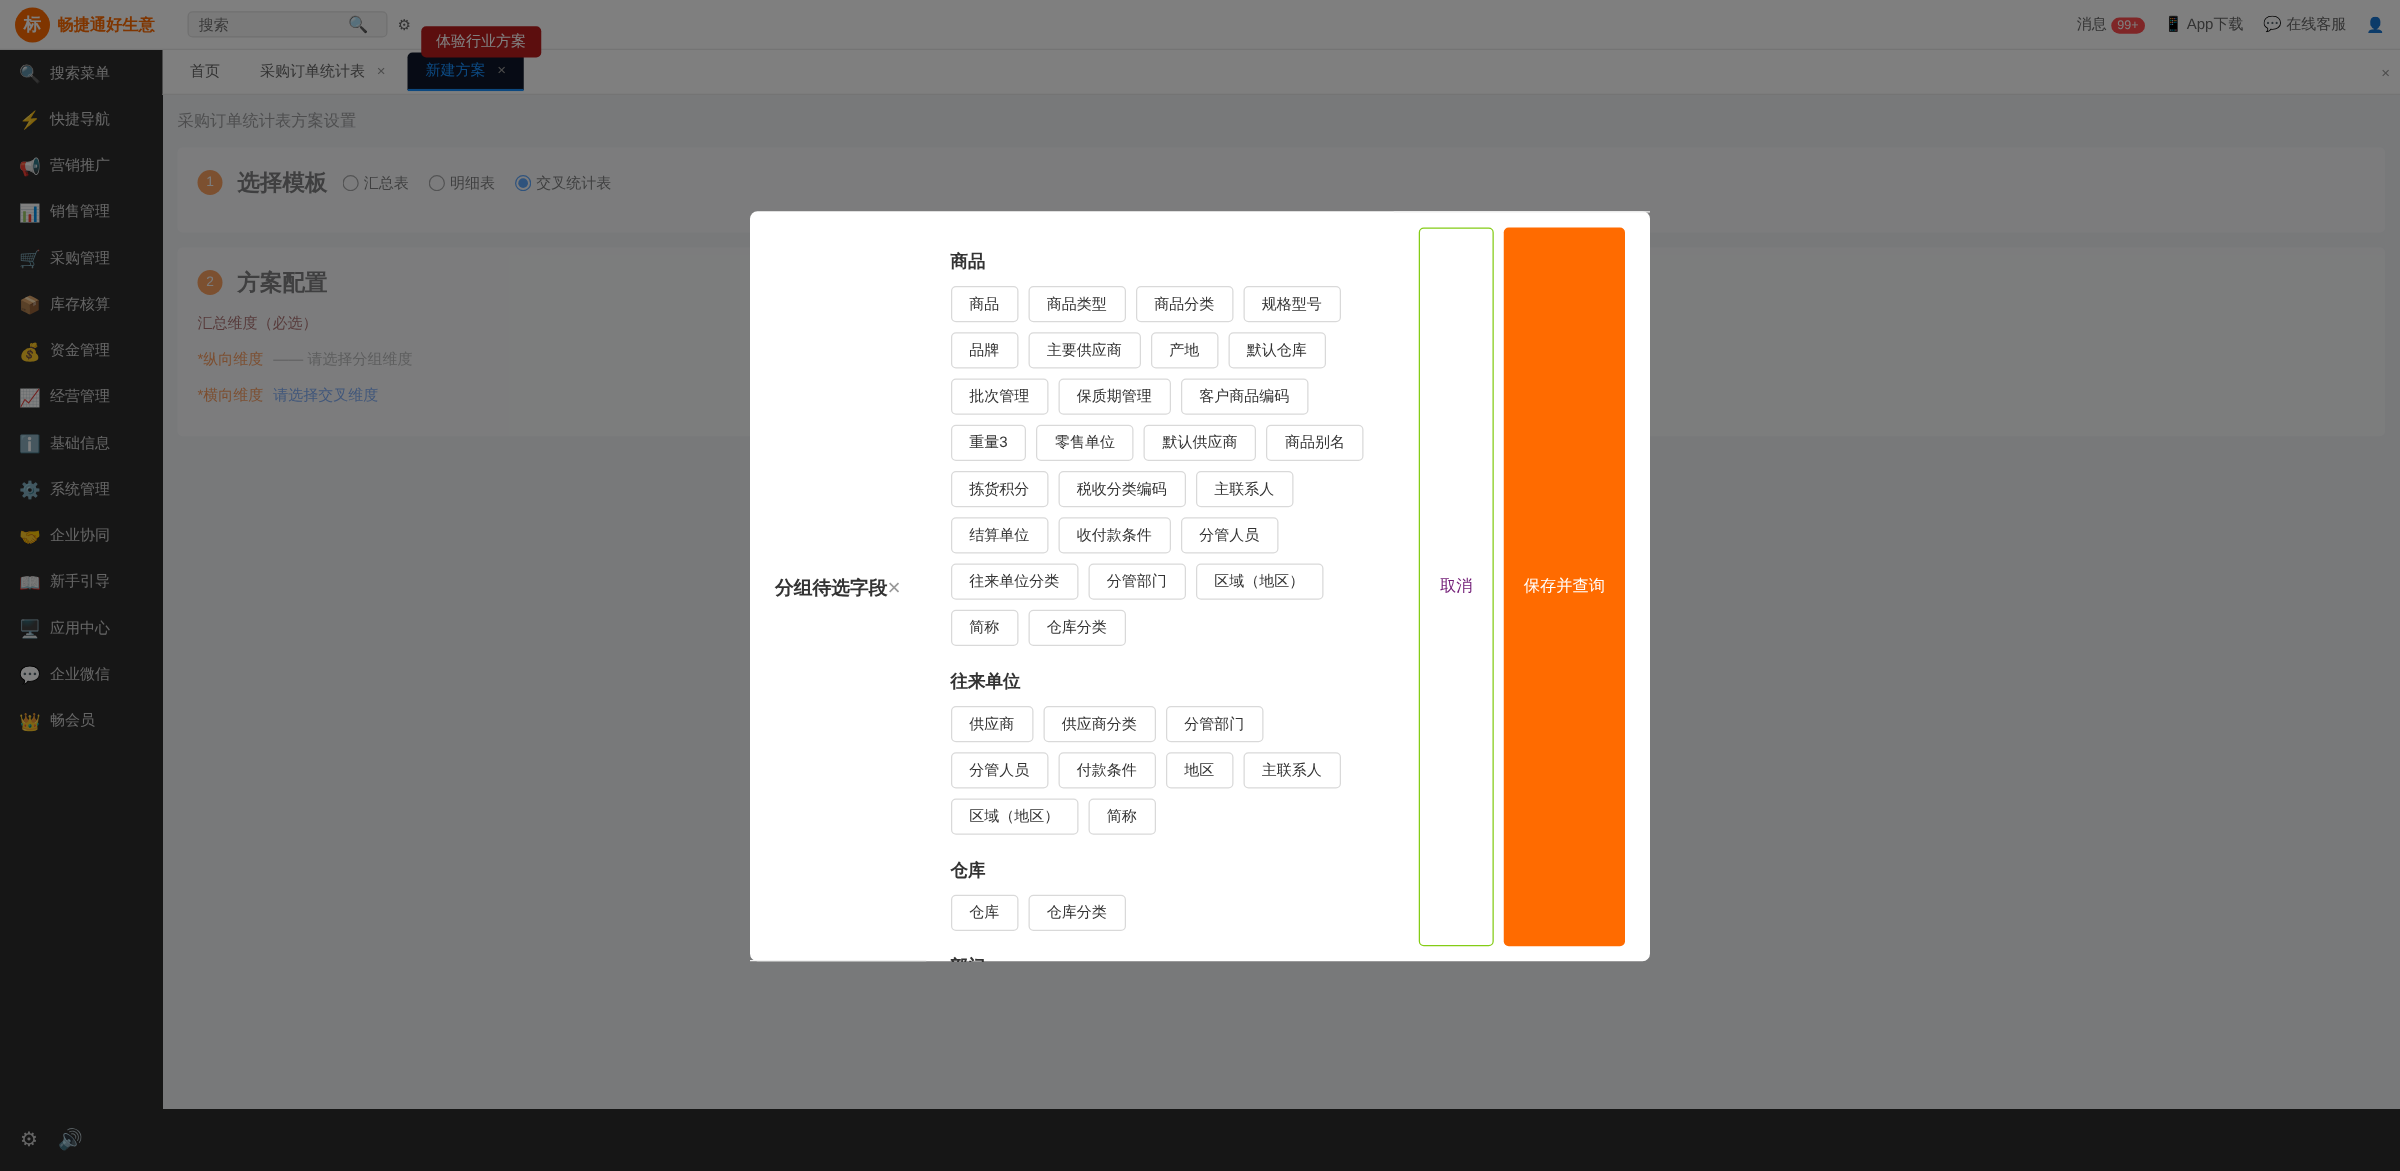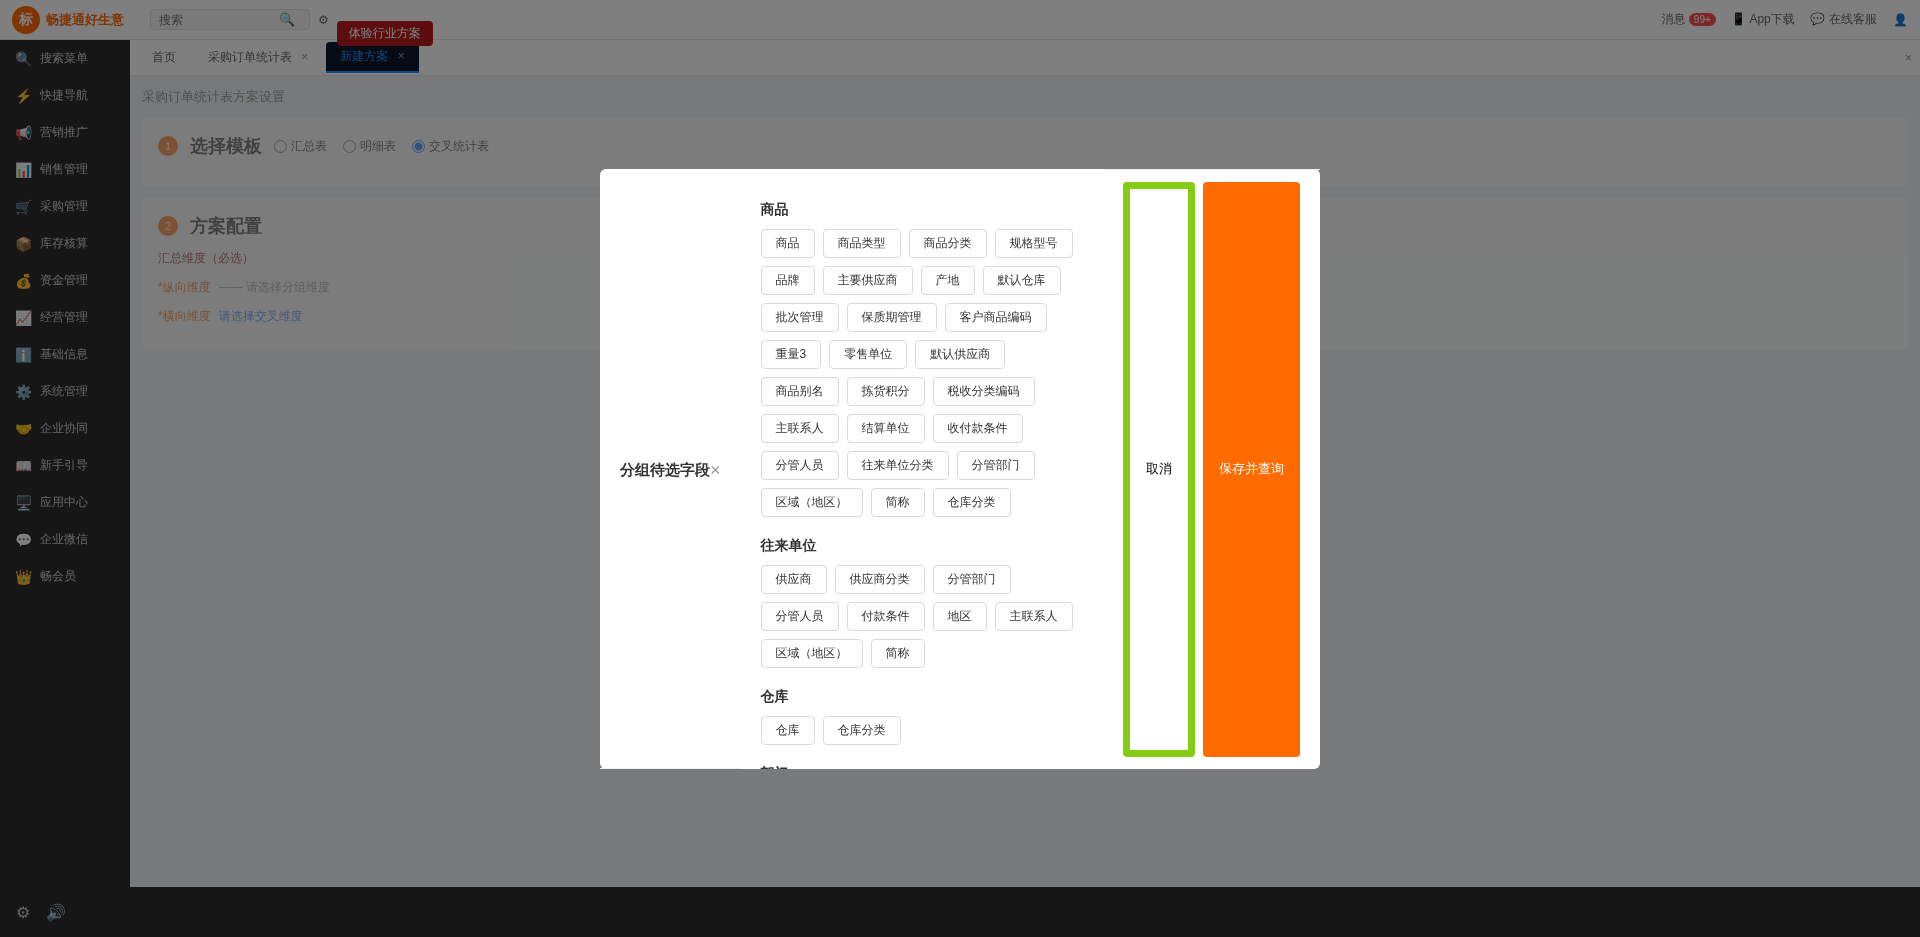--- a/index.html
+++ b/index.html
@@ -56,21 +56,21 @@
     .field-group-title { font-size: 14px; font-weight: bold; color: #333; margin-bottom: 10px; }
     .field-tags { display: flex; flex-wrap: wrap; gap: 8px; }
     .field-tag { border: 1px solid #d9d9d9; border-radius: 4px; padding: 5px 14px; font-size: 12px; cursor: pointer; color: #333; background: #fff; white-space: nowrap; }
 
     
     .bottom-bar { position: fixed; bottom: 0; left: 0; right: 0; height: 50px; background: #2d2d2d; display: flex; align-items: center; justify-content: space-between; padding: 0 16px; z-index: 100; }
     .bottom-left { display: flex; align-items: center; gap: 16px; }
     .bottom-icon { color: #ccc; cursor: pointer; font-size: 16px; }
 
     
-    .btn-cancel { background: #fff; color: #000000; border: 7px solid #84cc16; border-radius: 4px; padding: 6px 16px; font-size: 13px; cursor: pointer; }
+    .btn-cancel { background: #fff; color: #701a75; border: 1px solid #84cc16; border-radius: 4px; padding: 6px 16px; font-size: 13px; cursor: pointer; }
     .btn-save { background: #ff6b00; color: #fff; border: none; border-radius: 4px; padding: 6px 16px; font-size: 13px; cursor: pointer; }
 
     
     .modal-body::-webkit-scrollbar { width: 6px; }
     .modal-body::-webkit-scrollbar-thumb { background: #ccc; border-radius: 3px; }
 
     
     .bg-content { opacity: 0.6; pointer-events: none; }
   </style>
 </head>

